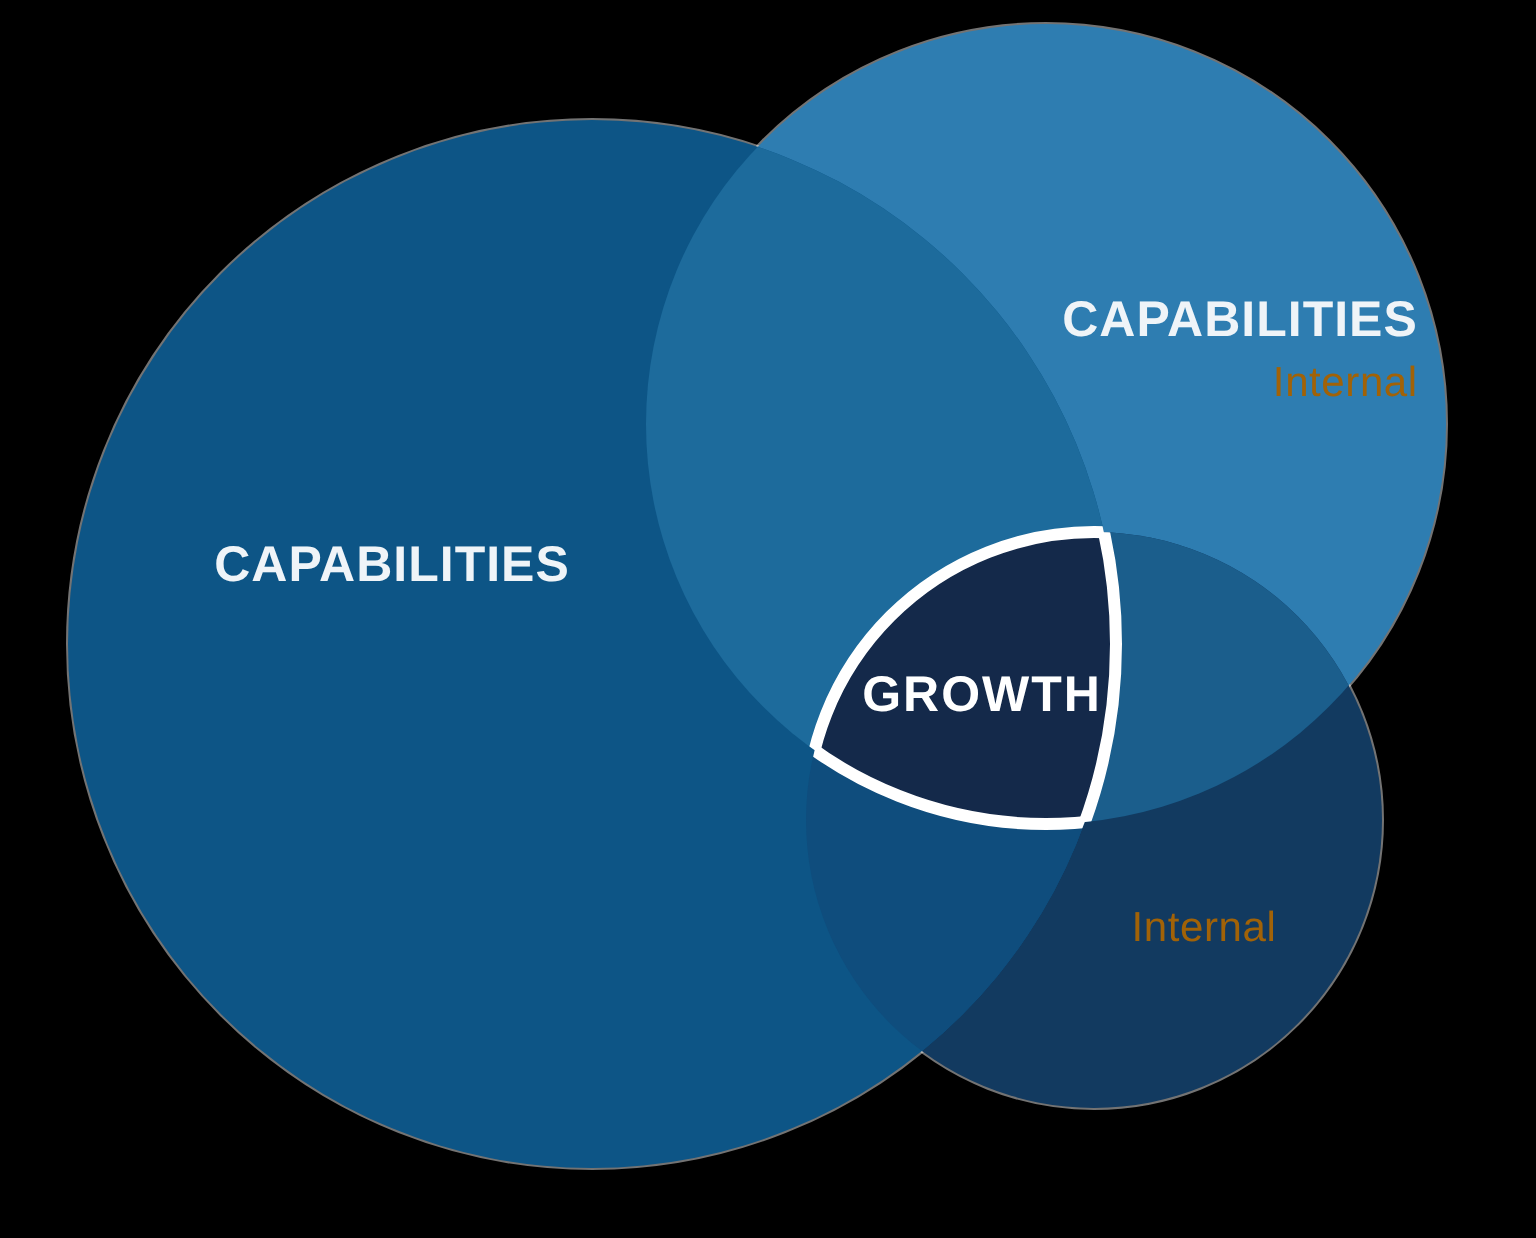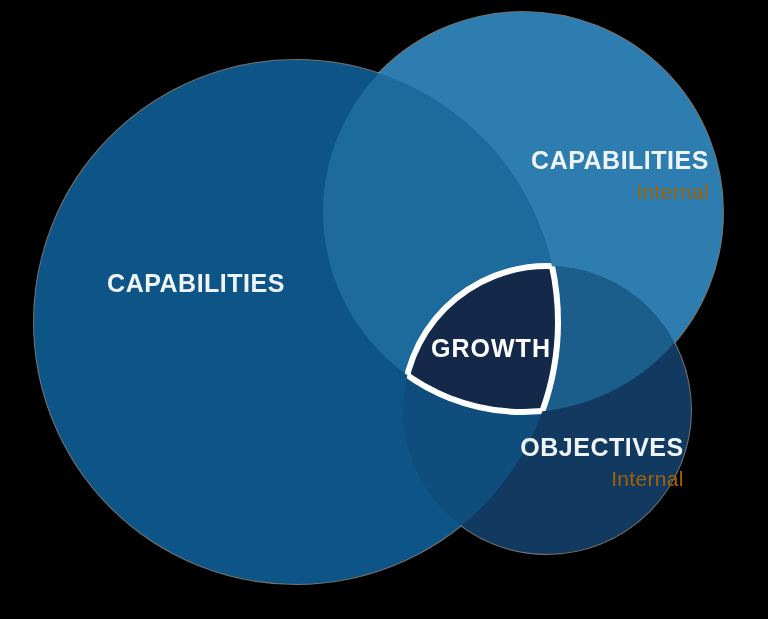--- a/index.html
+++ b/index.html
@@ -112,21 +112,20 @@
   <div class="vlabel" style="left:196px; top:283px;">
     <div class="head">CAPABILITIES</div>
   </div>
 
   <div class="vlabel" style="left:620px; top:175px;">
     <div class="head">CAPABILITIES</div>
     <div class="sub">Internal</div>
   </div>
 
   <div class="vlabel" style="left:602px; top:462px;">
-    <div class="head">OBJECTIVES</div>
     <div class="sub">Internal</div>
   </div>
 
   <div class="center-label" style="left:491px; top:348px;">
     <div>GROWTH</div>
   </div>
 
 </div>
 
 </body></html>

